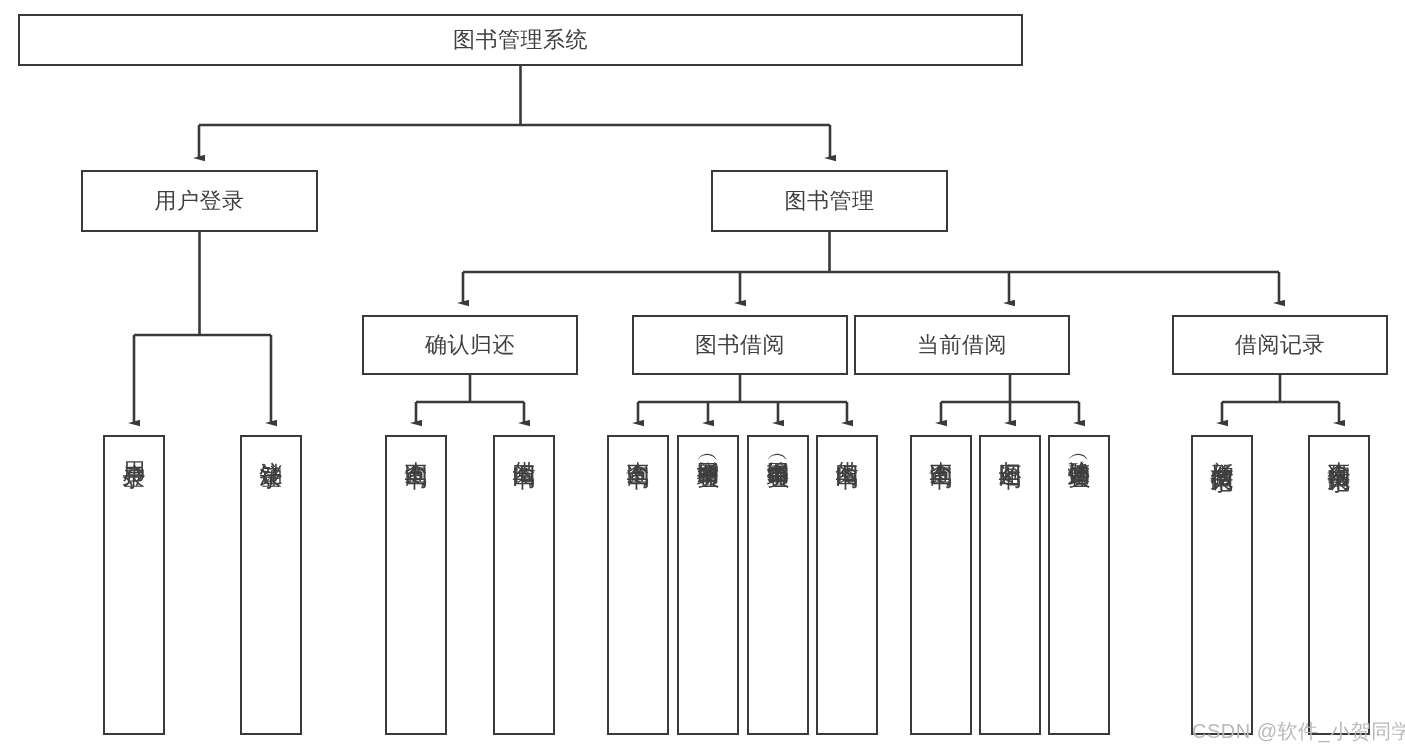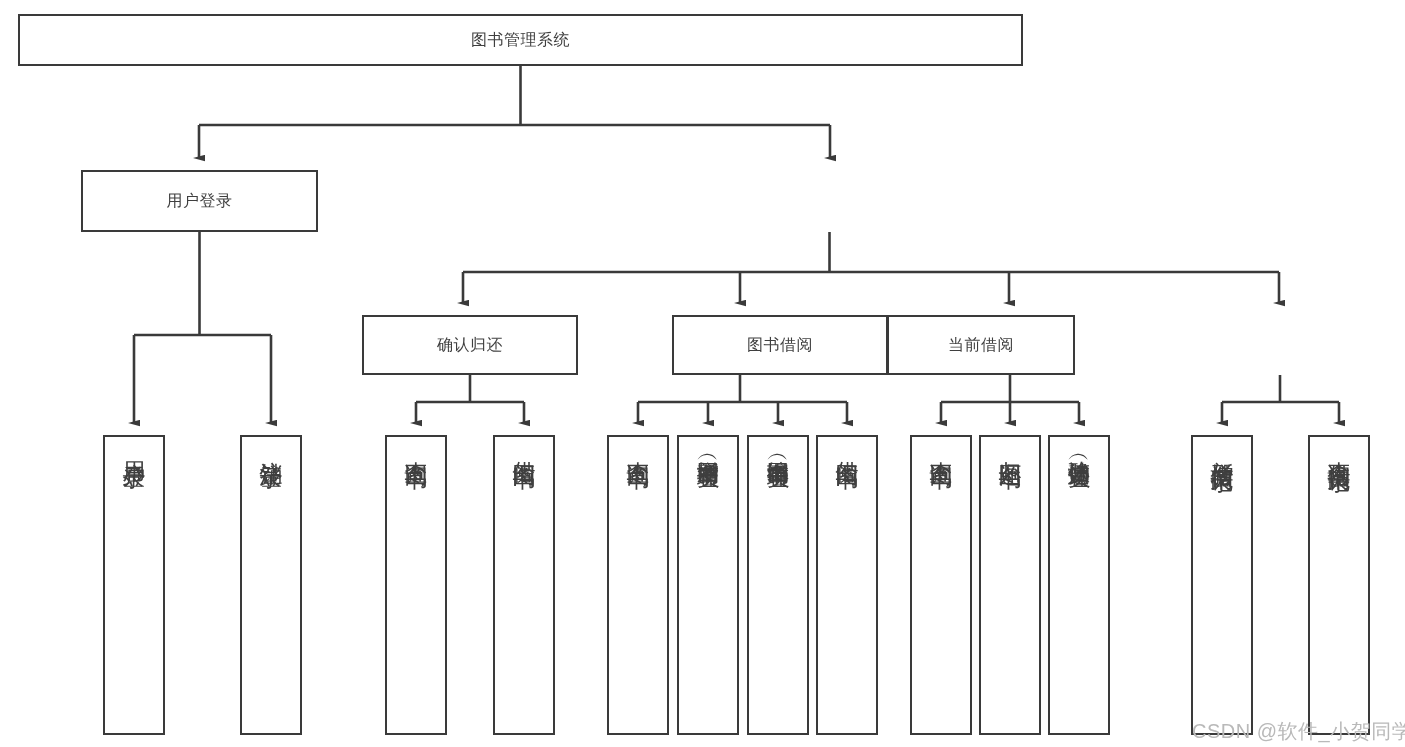--- a/index.html
+++ b/index.html
@@ -38,21 +38,21 @@
   }
   .node-label {
     display: block;
     text-align: center;
     line-height: 1.18;
     color: #3f3f3f;
     white-space: pre;
   }
   
   .node.horiz .node-label {
-    font-size: 16px;
+    font-size: 22px;
     letter-spacing: 0.5px;
   }
   
   .node.vert {
     align-items: flex-start;
     padding-top: 6px;
   }
   .node.vert .node-label {
     writing-mode: vertical-rl;
     text-orientation: upright;
@@ -128,29 +128,35 @@
     </g>
   </svg>
 
   <div class="node horiz" style="left:18px; top:14px; width:1005px; height:52px;">
     <span class="node-label">图书管理系统</span>
   </div>
 
   <div class="node horiz" style="left:81px; top:170px; width:237px; height:62px;">
     <span class="node-label">用户登录</span>
   </div>
+  <div class="node horiz" style="left:711px; top:170px; width:237px; height:62px;">
+    <span class="node-label">图书管理</span>
+  </div>
 
   <div class="node horiz" style="left:362px; top:315px; width:216px; height:60px;">
     <span class="node-label">确认归还</span>
   </div>
-  <div class="node horiz" style="left:632px; top:315px; width:216px; height:60px;margin-left:40px;">
+  <div class="node horiz" style="left:632px; top:315px; width:216px; height:60px;">
     <span class="node-label">图书借阅</span>
   </div>
-  <div class="node horiz" style="left:887px; top:315px; width:188px; height:60px;">
+  <div class="node horiz" style="left:854px; top:315px; width:216px; height:60px;">
     <span class="node-label">当前借阅</span>
+  </div>
+  <div class="node horiz" style="left:1172px; top:315px; width:216px; height:60px;">
+    <span class="node-label">借阅记录</span>
   </div>
 
   <div class="node vert" style="left:103px; top:435px; width:62px; height:300px;">
     <span class="node-label">用户登录</span>
   </div>
   <div class="node vert" style="left:240px; top:435px; width:62px; height:300px;">
     <span class="node-label">注销登录</span>
   </div>
 
   <div class="node vert" style="left:385px; top:435px; width:62px; height:300px;">

